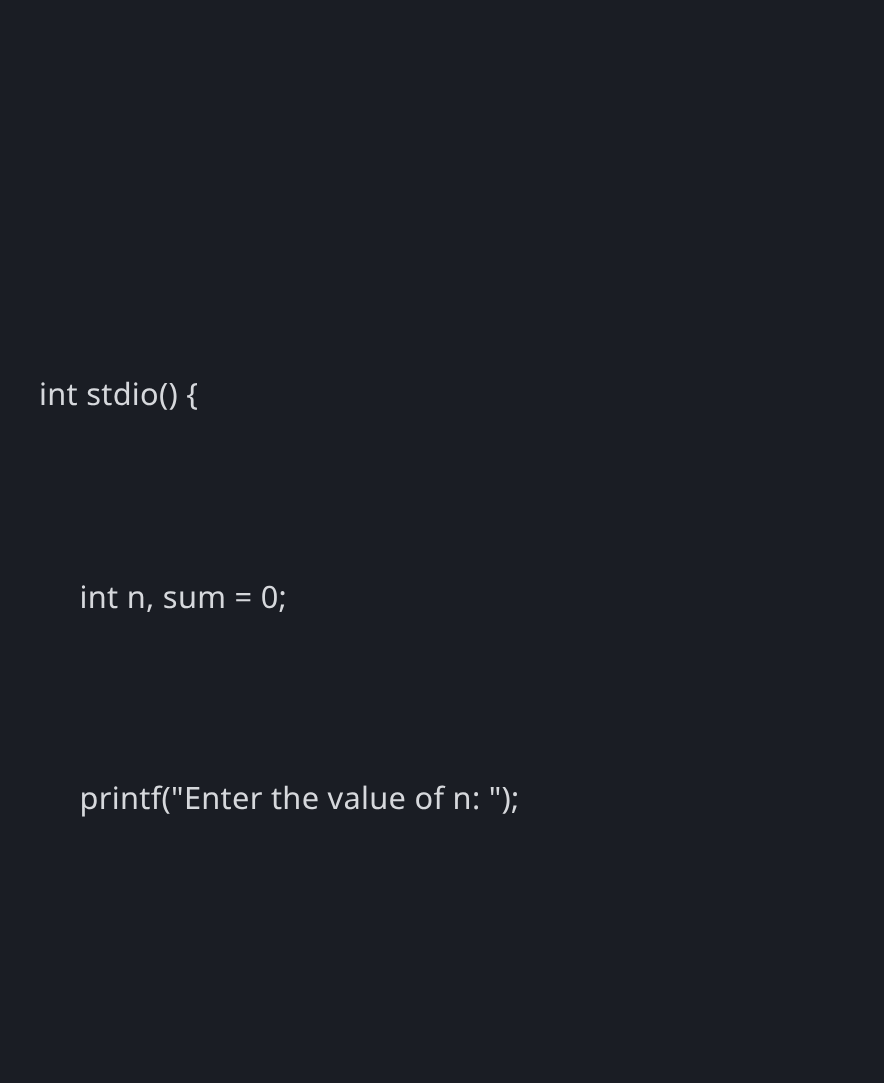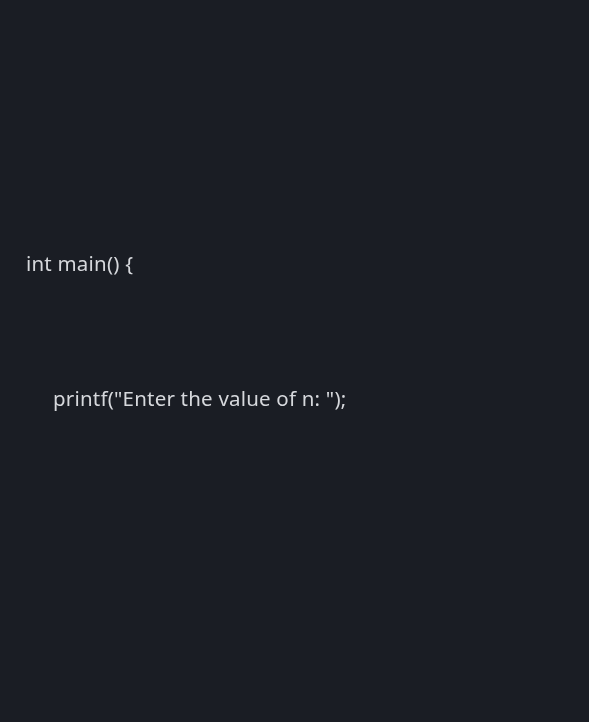--- a/index.html
+++ b/index.html
@@ -21,21 +21,22 @@
   }
   .indent1{padding-left:27px}
   .code-line{display:block;height:44.5px;line-height:44.5px}
   .blank{height:44.5px}
 </style>
 </head>
 <body>
 
 <div class="code-block">
   <span class="code-line blank"></span>
-  <span class="code-line">int main() {</span>
+  <span class="code-line">int stdio() {</span>
+  <span class="code-line indent1">int n, sum = 0;</span>
   <span class="code-line indent1">printf("Enter the value of n: ");</span>
   
   
   
   
   
   
   
   
   

